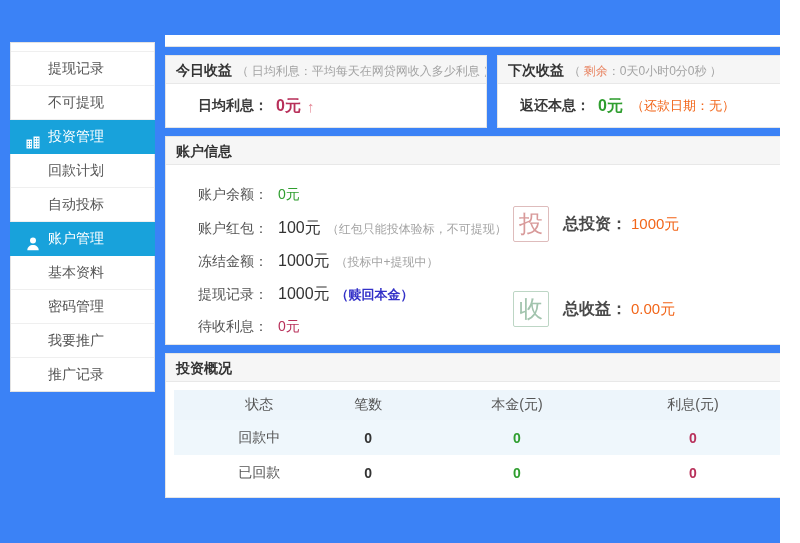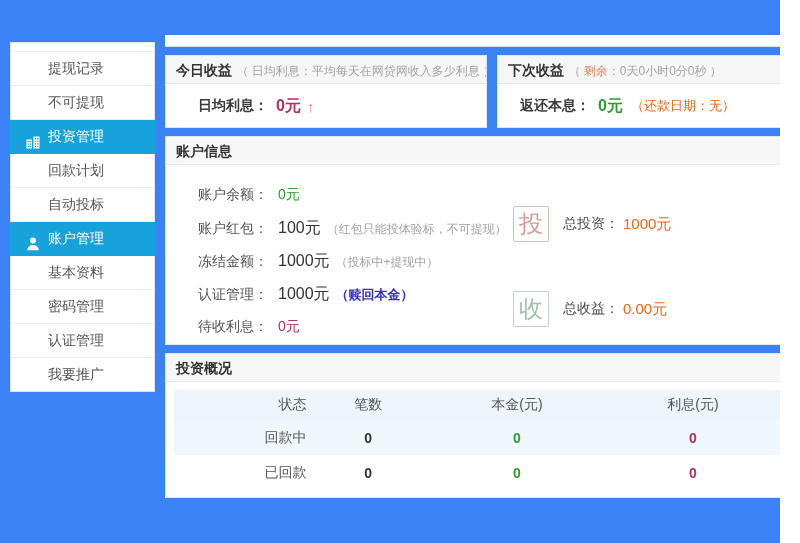--- a/index.html
+++ b/index.html
@@ -48,29 +48,29 @@
   .acc-note{color:#a3a3a3;font-size:12px;margin-left:6px;}
   .acc-note-link{color:#3331c8;font-weight:bold;font-size:13px;margin-left:6px;cursor:pointer;text-decoration:none;}
   .stats{position:absolute;left:347px;top:0;width:260px;height:181px;}
   .stat{position:absolute;display:flex;align-items:center;}
   .stat-invest{top:41px;}
   .stat-earn{top:126px;}
   .stamp{width:34px;height:34px;display:flex;align-items:center;justify-content:center;
          font-size:24px;margin-right:14px;border:1px solid;border-radius:2px;}
   .stamp-red{color:#d89a9a;border-color:#debcbc;}
   .stamp-green{color:#a2c4ae;border-color:#bdd6c5;}
-  .stat-lbl{font-weight:normal;color:#4a4a4a;font-size:14px;}
+  .stat-lbl{font-weight:bold;color:#4a4a4a;font-size:16px;}
   .stat-val{color:#f2661a;font-size:15px;margin-left:4px;}
 
   .panel-invest{position:absolute;left:165px;top:353px;width:625px;height:145px;overflow:hidden;}
   .tbl{width:607px;margin:8px;border-collapse:collapse;font-size:14px;table-layout:fixed;}
   .tbl col.c1{width:22%;} .tbl col.c2{width:20%;} .tbl col.c3{width:29%;} .tbl col.c4{width:29%;}
   .tbl th{background:#edf5fb;height:28px;font-weight:normal;color:#555;}
   .tbl td{text-align:center;}
-  .tbl th.first,.tbl td.first{text-align:right;padding-left:38px;}
+  .tbl th.first,.tbl td.first{text-align:center;padding-left:38px;}
   .tr-bid td{height:37px;}
   .tr-repay td{height:33px;background:#eff7fc;}
   .tr-done td{height:33px;}
   .td-status{color:#555;}
   .td-count{color:#333;font-weight:bold;}
   .td-principal{color:#2f9e2f;font-weight:bold;}
   .td-interest{color:#b8305a;font-weight:bold;}
 </style>
 </head>
 <body>
@@ -115,24 +115,24 @@
         <svg viewBox="0 0 16 16" width="16" height="16">
           <circle cx="8" cy="4.6" r="3" fill="#fff"></circle>
           <path d="M2.3 14.2c0-3.2 2.6-5.2 5.7-5.2s5.7 2 5.7 5.2z" fill="#fff"></path>
         </svg>
       </span>
       <span>账户管理</span>
     </div>
 
     <div class="sb-item"><span>基本资料</span></div>
     <div class="sb-item"><span>密码管理</span></div>
-    <div class="sb-item"><span>认证管理</span></div>
 
 
     <div class="sb-item"><span>我要推广</span></div>
+    <div class="sb-item"><span>推广记录</span></div>
   </div>
 
   <div class="strip"></div>
 
   <div class="income-row">
     <div class="panel panel-today">
       <div class="panel-hd">
         <span class="t">今日收益</span>
         <span class="n">（ 日均利息：平均每天在网贷网收入多少利息 ）</span>
       </div>
@@ -164,21 +164,21 @@
       <div class="acc-row">
         <span>账户余额：</span><span class="acc-val-green">0元</span>
       </div>
       <div class="acc-row">
         <span>账户红包：</span><span class="acc-val-big">100元</span><span class="acc-note">（红包只能投体验标，不可提现）</span>
       </div>
       <div class="acc-row">
         <span>冻结金额：</span><span class="acc-val-big">1000元</span><span class="acc-note">（投标中+提现中）</span>
       </div>
       <div class="acc-row">
-        <span>认证管理：</span><span class="acc-val-big">1000元</span><a class="acc-note-link">（赎回本金）</a>
+        <span>提现记录：</span><span class="acc-val-big">1000元</span><a class="acc-note-link">（赎回本金）</a>
       </div>
       <div class="acc-row">
         <span>待收利息：</span><span class="acc-val-red">0元</span>
       </div>
 
       <div class="stats">
         <div class="stat stat-invest">
           <span class="stamp stamp-red">投</span>
           <span class="stat-lbl">总投资：</span>
           <span class="stat-val">1000元</span>

